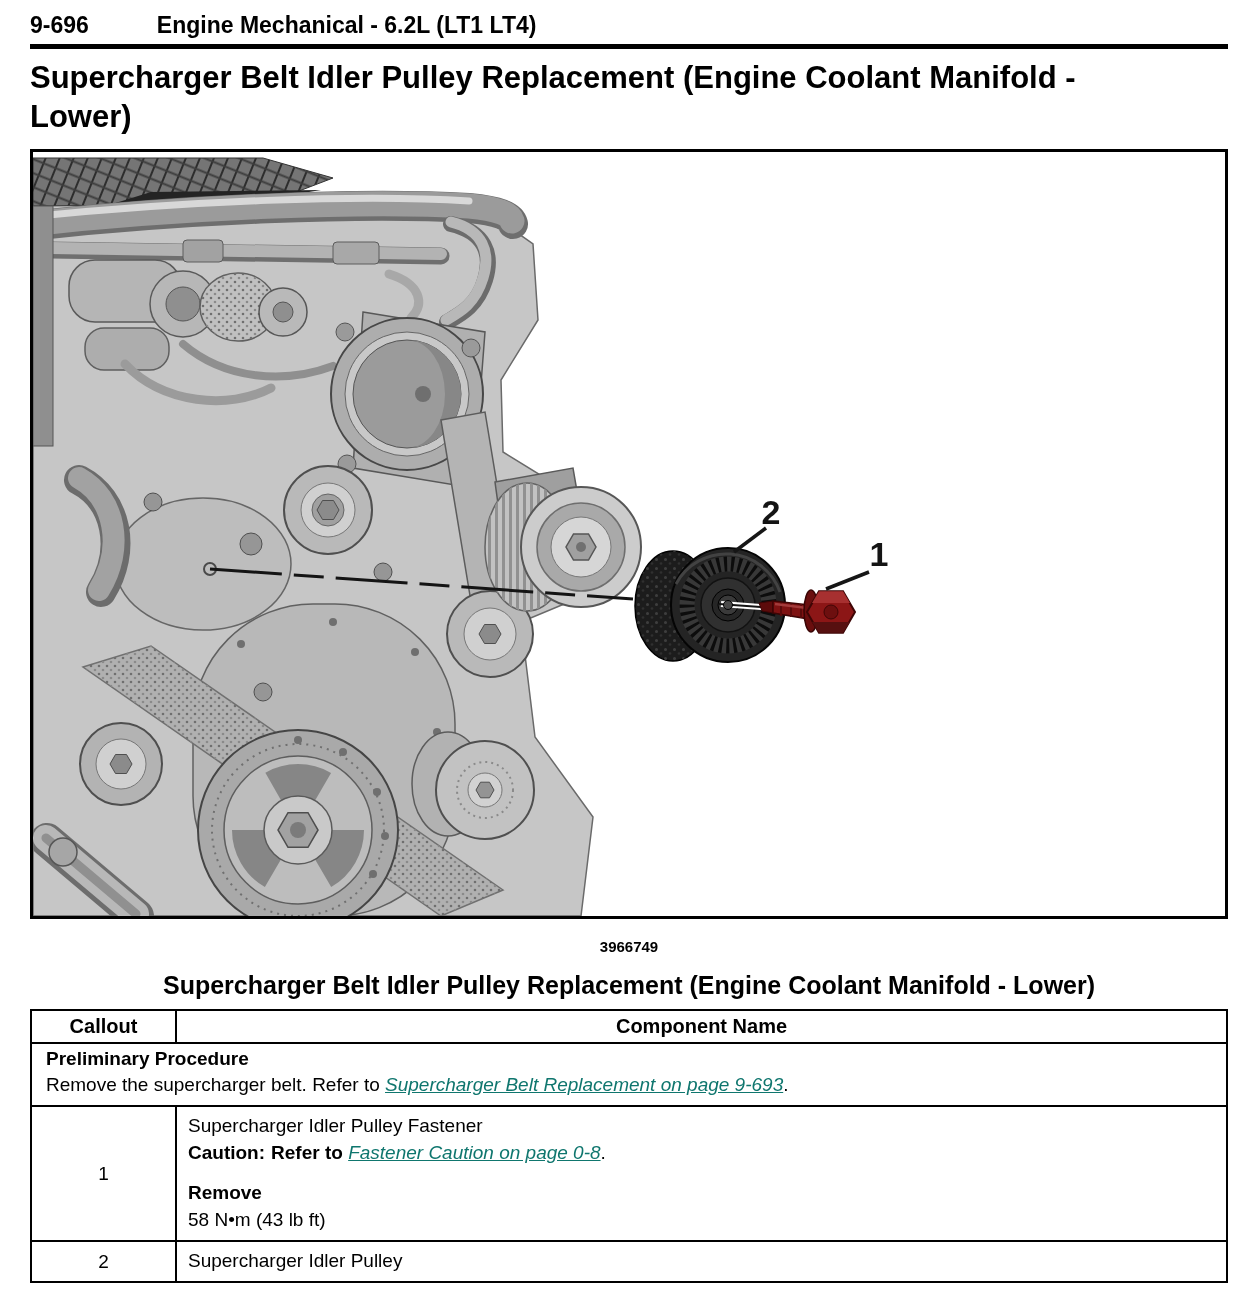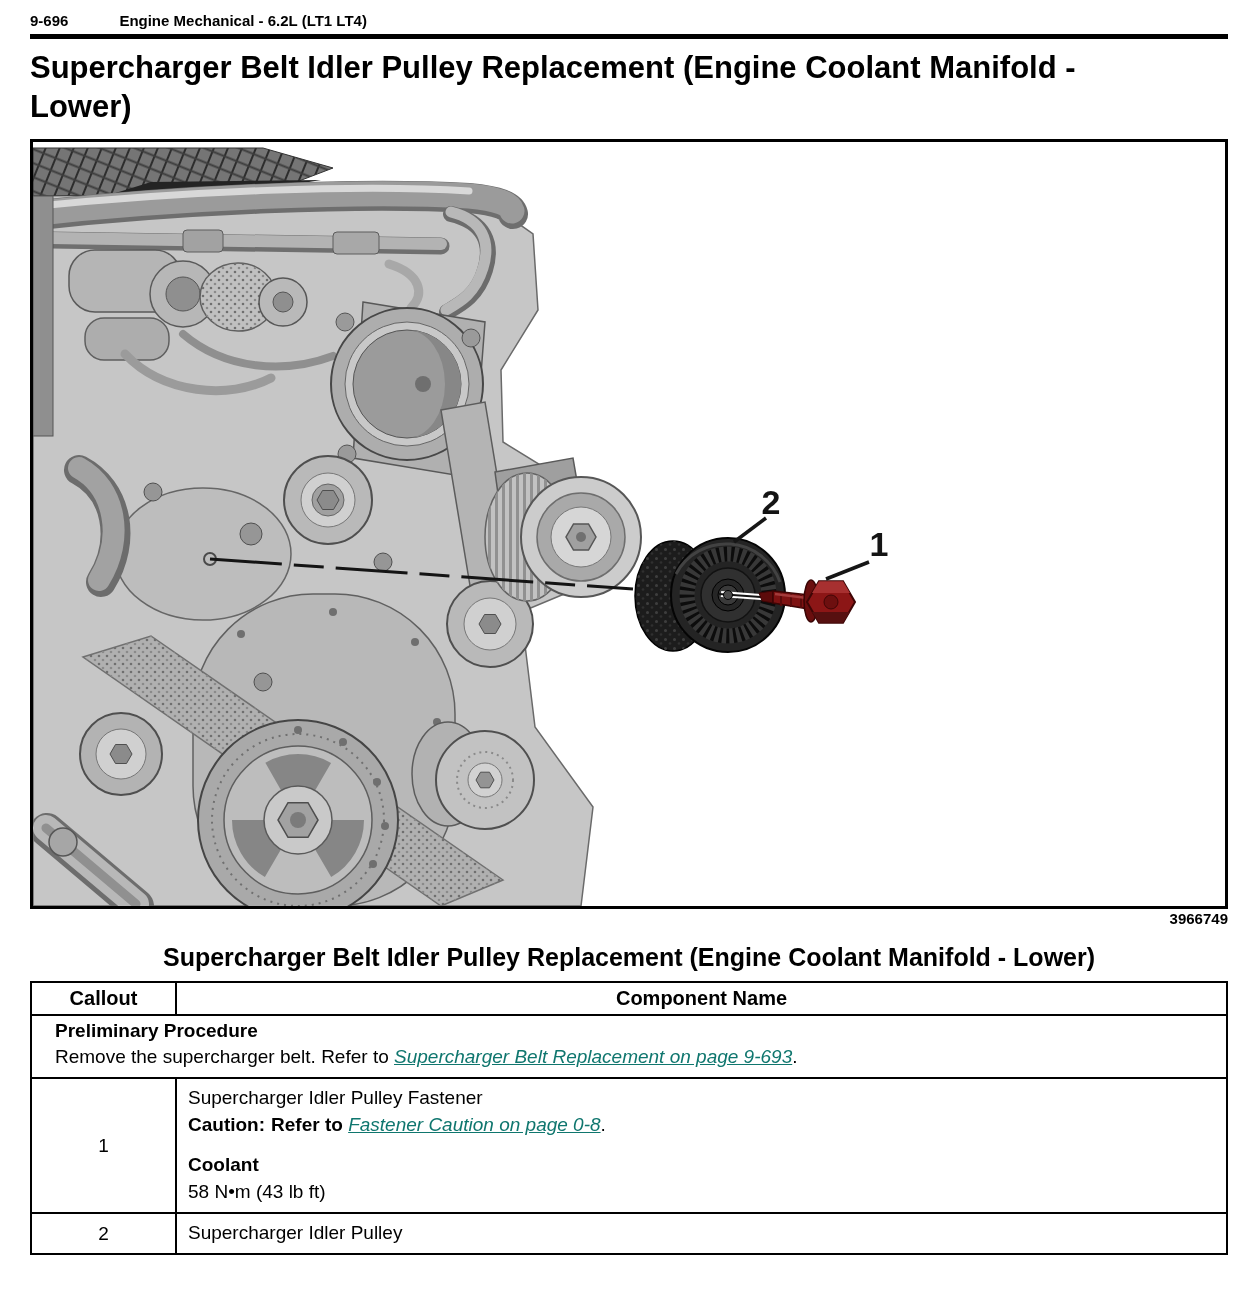--- a/index.html
+++ b/index.html
@@ -13,22 +13,22 @@
   .page {
     width: 1259px;
     height: 1310px;
     padding: 12px 31px 0 30px;
     overflow: hidden;
   }
   
   .runhead {
     display: flex;
     align-items: flex-start;
-    gap: 51px;
-    font-size: 15px;
+    gap: 68px;
+    font-size: 23px;
     font-weight: bold;
     padding-bottom: 5px;
     border-bottom: 5px solid #000;
   }
   
   h1.article-title {
     font-size: 31px;
     line-height: 1.26;
     font-weight: bold;
     margin: 9px 0 0 0;
@@ -40,24 +40,24 @@
     margin-top: 13px;
     width: 1198px;
     height: 770px;
     border: 3px solid #000;
     background: #fff;
     position: relative;
     overflow: hidden;
   }
   .figure-box svg { display:block; width: 1192px; height: 764px; }
   .figure-number {
-    text-align: right;
+    text-align: center;
     font-size: 15px;
     font-weight: bold;
-    margin-top: 1px;
+    margin-top: 19px;
     line-height: 18px;
   }
   .table-caption {
     text-align: center;
     font-size: 25px;
     font-weight: bold;
     margin: 15px 0 9px 0;
   }
   
   table.component-table {
@@ -70,21 +70,21 @@
     border: 2px solid #000;
     vertical-align: middle;
   }
   th.col-callout { width: 145px; margin-left: 44px; }
   table.component-table th {
     font-size: 20px;
     font-weight: bold;
     padding: 4px 4px;
     text-align: center;
   }
-  td.prelim-cell { padding: 2px 9px 7px 23px; line-height: 26px; }
+  td.prelim-cell { padding: 2px 9px 7px 14px; line-height: 26px; }
   .prelim-heading { font-weight: bold; }
   td.callout-cell { text-align: center; padding: 4px; }
   td.component-cell { padding: 5px 11px 7px 11px; line-height: 27px; }
   .tighten-line { font-weight: bold; margin-top: 13px; }
   .doc-link {
     color: #0f766e;
     font-style: italic;
     text-decoration: underline;
     cursor: pointer;
   }
@@ -300,21 +300,21 @@
         <td class="prelim-cell" colspan="2">
           <div class="prelim-heading">Preliminary Procedure</div>
           <div><span>Remove the supercharger belt. Refer to </span><a class="doc-link">Supercharger Belt Replacement on page 9-693</a><span>.</span></div>
         </td>
       </tr>
       <tr>
         <td class="callout-cell">1</td>
         <td class="component-cell">
           <div>Supercharger Idler Pulley Fastener</div>
           <div><span class="caution-label">Caution:</span><span class="caution-rest">Refer to </span><a class="doc-link">Fastener Caution on page 0-8</a><span>.</span></div>
-          <div class="tighten-line">Coolant</div>
+          <div class="tighten-line">Remove</div>
           <div>58 N•m (43 lb ft)</div>
         </td>
       </tr>
       <tr>
         <td class="callout-cell">2</td>
         <td class="component-cell">Supercharger Idler Pulley</td>
       </tr>
     </tbody>
   </table>
 

